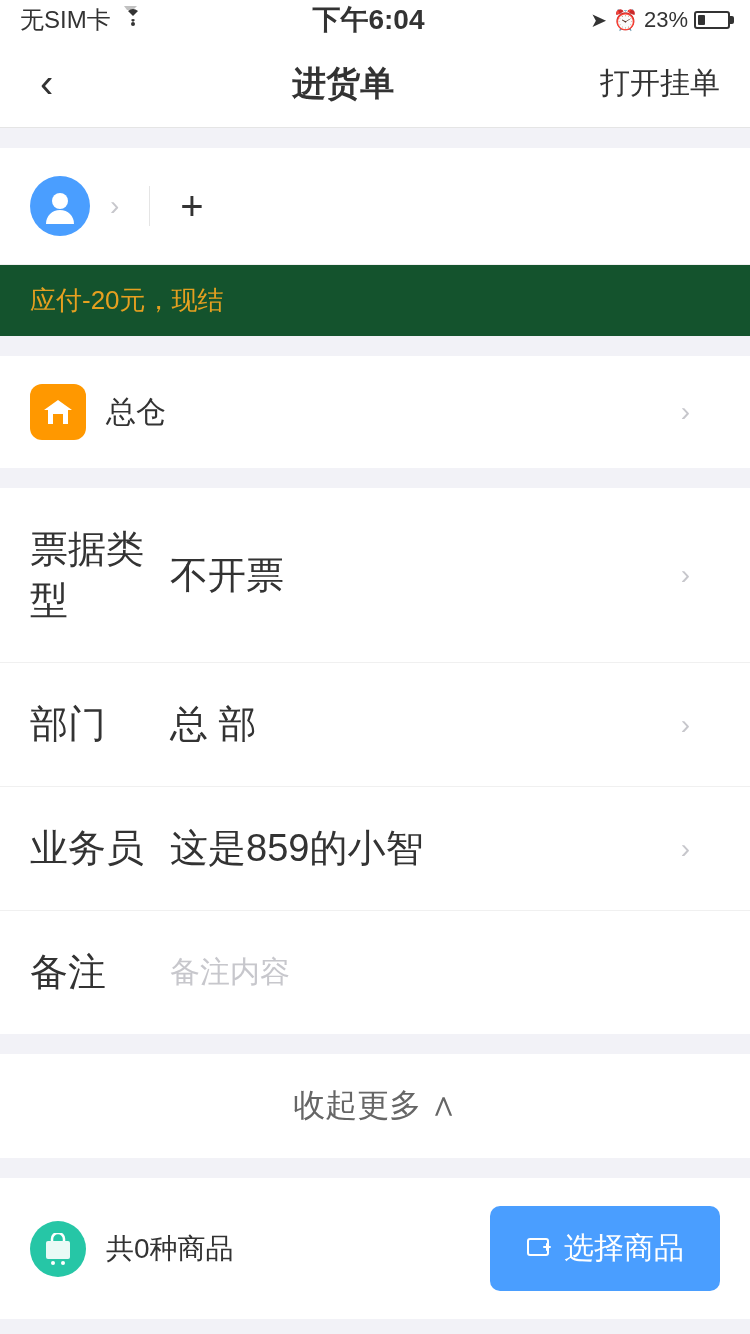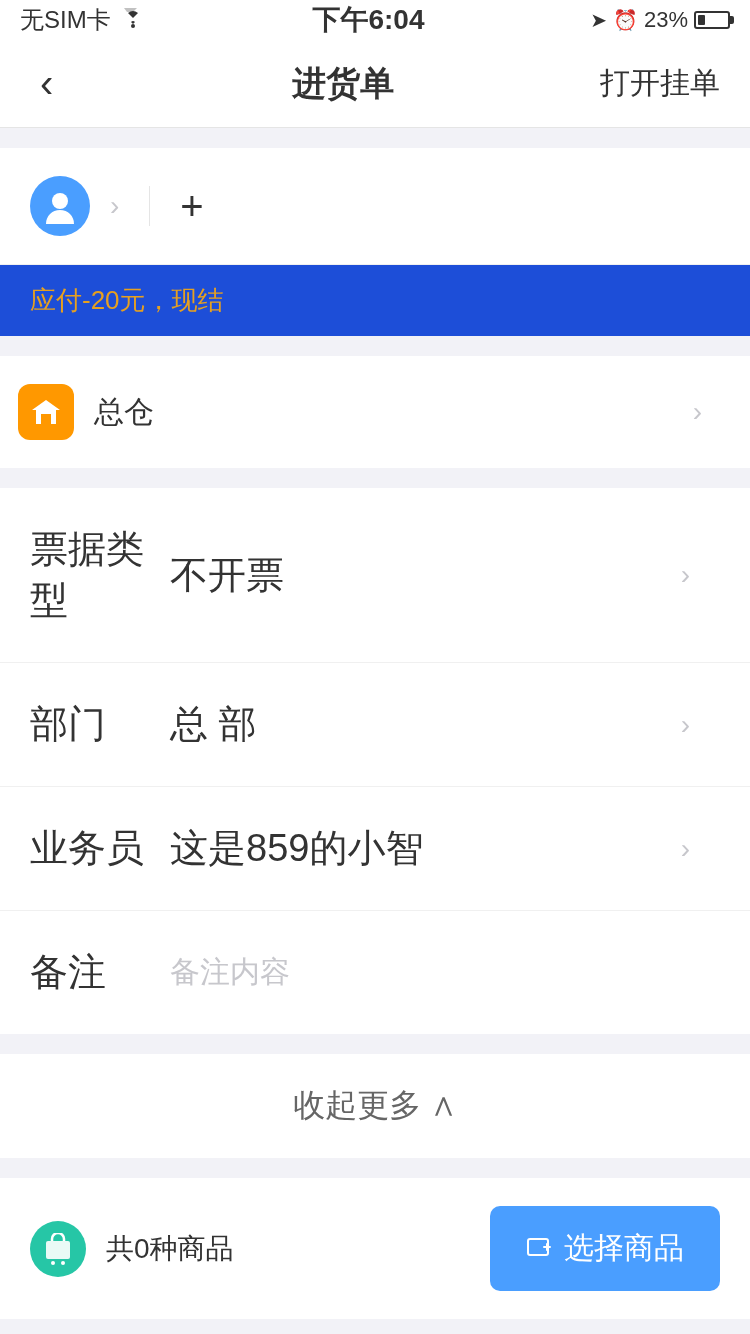--- a/index.html
+++ b/index.html
@@ -17,21 +17,21 @@
     .status-bar {
       height: 40px;
       background: #fff;
       display: flex;
       align-items: center;
       justify-content: space-between;
       padding: 0 20px;
       font-size: 24px;
       font-weight: 500;
     }
-    .status-bar-left { display: flex; align-items: center; gap: 8px; }
+    .status-bar-left { display: flex; gap: 8px; }
     .status-bar-center { font-size: 28px; font-weight: 600; text-align: right; }
     .status-bar-right { display: flex; align-items: center; gap: 6px; font-size: 22px; }
     .battery-icon {
       width: 36px;
       height: 18px;
       border: 2px solid #333;
       border-radius: 3px;
       position: relative;
       display: inline-block;
     }
@@ -134,31 +134,31 @@
     }
     .add-button {
       font-size: 40px;
       color: #333;
       cursor: pointer;
       font-weight: 300;
     }
 
     
     .notice-bar {
-      background: #1d4ed8;
+      background: #14532d;
       padding: 18px 30px;
       font-size: 26px;
       color: #e6a020;
     }
 
     
     .warehouse-row {
       display: flex;
       align-items: center;
-      padding: 28px 18px;
+      padding: 28px 30px;
       background: #fff;
       margin-top: 20px;
     }
     .warehouse-icon {
       width: 56px;
       height: 56px;
       border-radius: 12px;
       background: #ff9800;
       display: flex;
       align-items: center;

